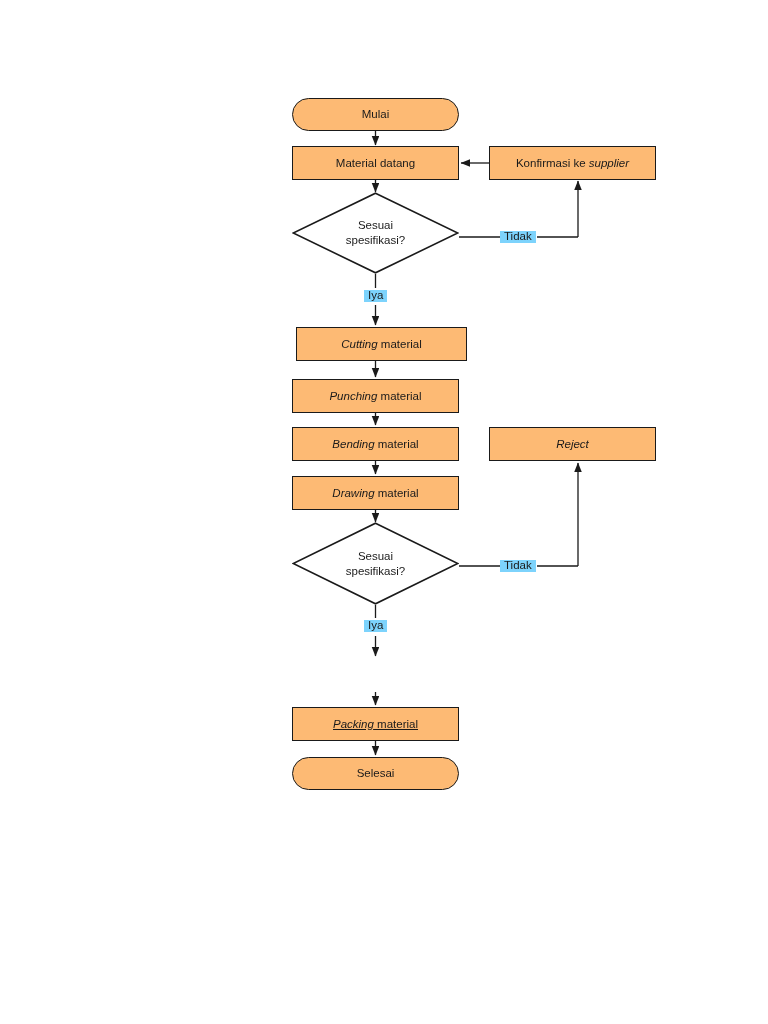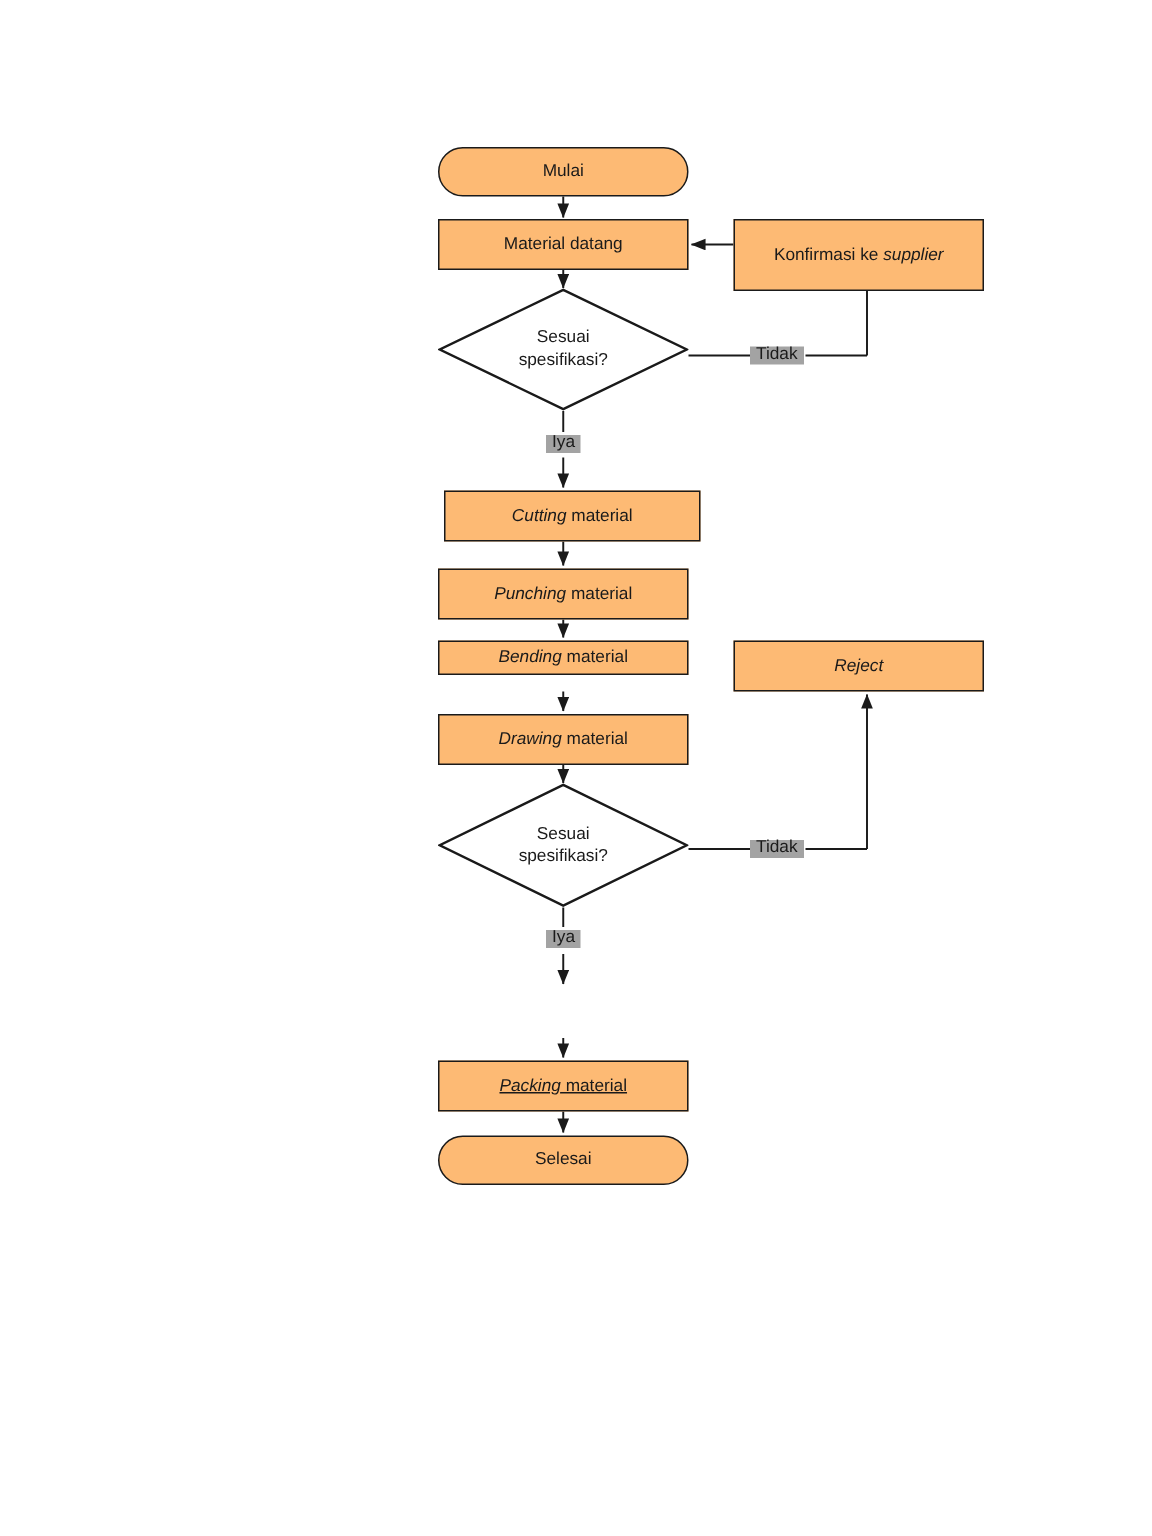--- a/index.html
+++ b/index.html
@@ -69,21 +69,21 @@
     line-height: 1.3;
     text-align: center;
     color: #1a1a1a;
   }
 
   .edge-label {
     position: absolute;
     font-size: 11.5px;
     line-height: 1;
     color: #1a1a1a;
-    background: #a3a3a3;
+    background: #7dd3fc;
     padding: 0 4px;
     white-space: nowrap;
     z-index: 3;
   }
 
   em.it { font-style: italic; }
 </style>
 </head>
 <body>
 
@@ -132,21 +132,21 @@
   </svg>
 
   <div class="node terminator" style="left:292px; top:98px; width:167px; height:33px;">
     <span class="label">Mulai</span>
   </div>
 
   <div class="node process" style="left:292px; top:146px; width:167px; height:34px;">
     <span class="label">Material datang</span>
   </div>
 
-  <div class="node process" style="left:489px; top:146px; width:167px; height:48px;">
+  <div class="node process" style="left:489px; top:146px; width:167px; height:34px;">
     <span class="label"><span>Konfirmasi ke </span><em class="it">supplier</em></span>
   </div>
 
   <div class="diamond" style="left:292px; top:192px; width:167px; height:82px;">
     <svg width="167" height="82" viewBox="0 0 167 82" xmlns="http://www.w3.org/2000/svg">
       <polygon points="83.5,1.2 165.8,41 83.5,80.8 1.2,41" fill="#ffffff" stroke="#1a1a1a" stroke-width="1.6"></polygon>
     </svg>
     <div class="dlabel">
       <span>Sesuai</span>
       <span>spesifikasi?</span>
@@ -157,21 +157,21 @@
   <div class="edge-label" style="left:364px; top:290px;">Iya</div>
 
   <div class="node process" style="left:296px; top:327px; width:171px; height:34px;">
     <span class="label"><em class="it">Cutting</em><span> material</span></span>
   </div>
 
   <div class="node process" style="left:292px; top:379px; width:167px; height:34px;">
     <span class="label"><em class="it">Punching</em><span> material</span></span>
   </div>
 
-  <div class="node process" style="left:292px; top:427px; width:167px; height:23px;">
+  <div class="node process" style="left:292px; top:427px; width:167px; height:34px;">
     <span class="label"><em class="it">Bending</em><span> material</span></span>
   </div>
 
   <div class="node process" style="left:489px; top:427px; width:167px; height:34px;">
     <span class="label"><em class="it">Reject</em><span></span></span>
   </div>
 
   <div class="node process" style="left:292px; top:476px; width:167px; height:34px;">
     <span class="label"><em class="it">Drawing</em><span> material</span></span>
   </div>

